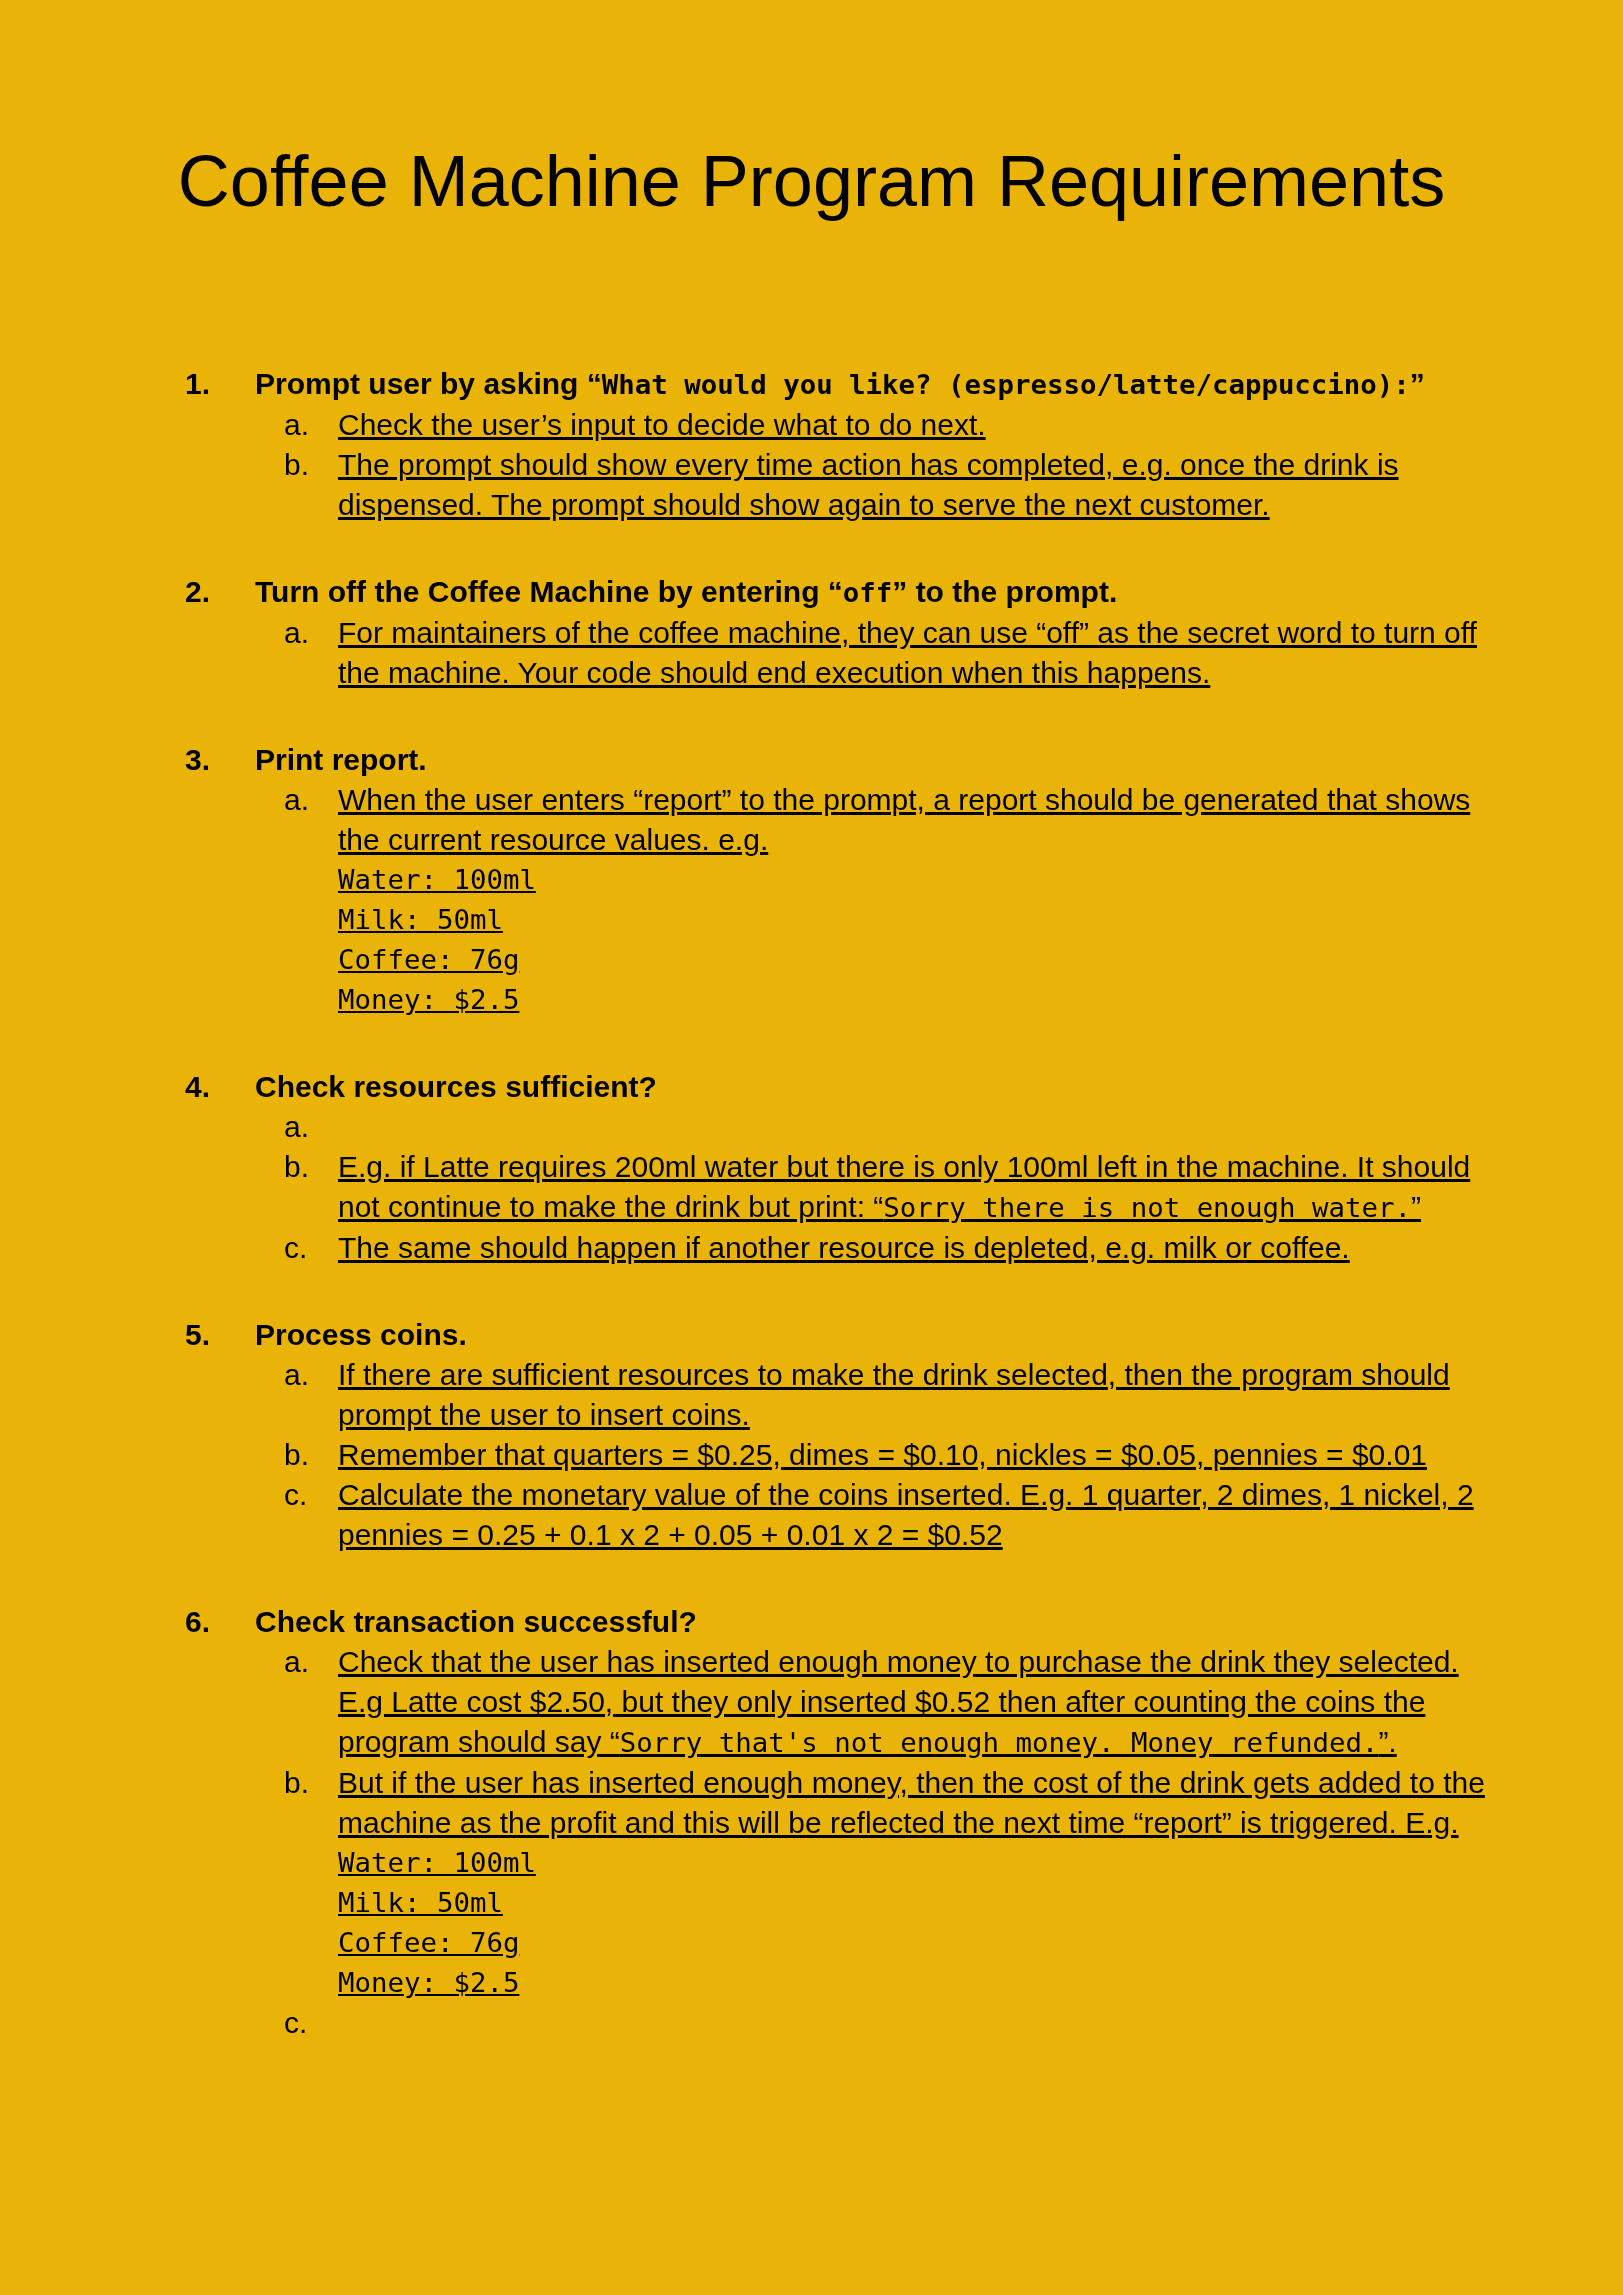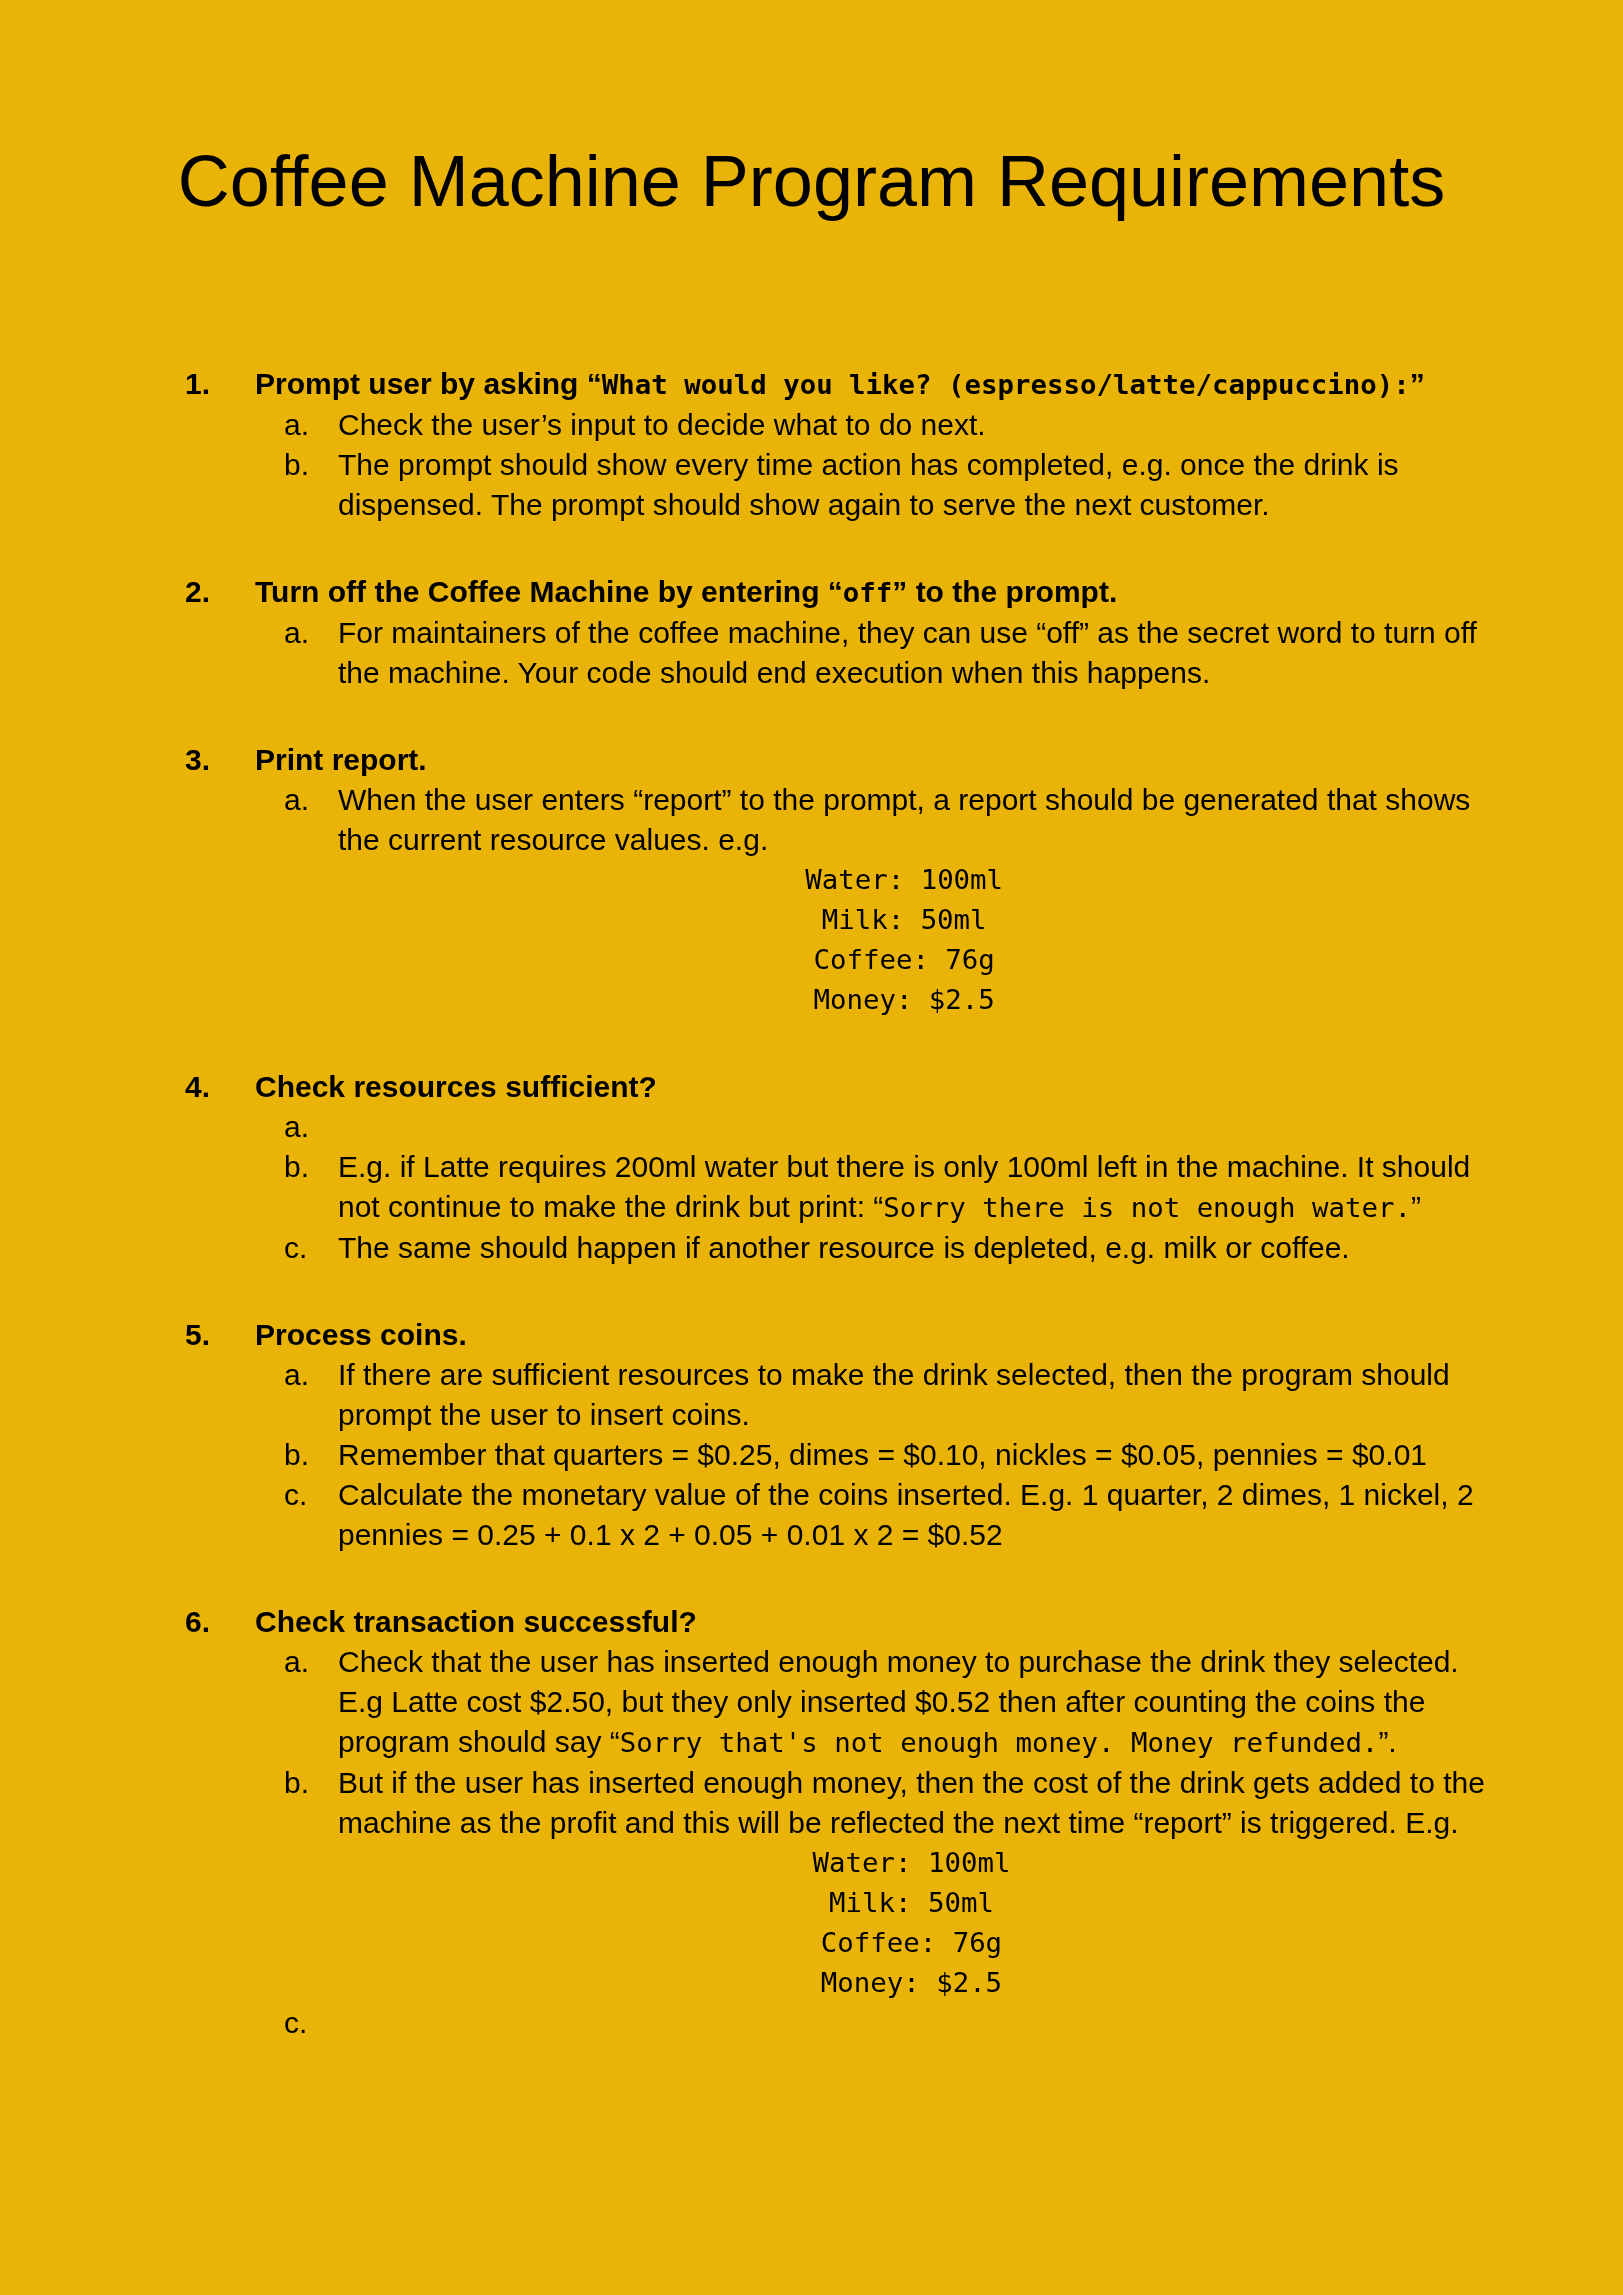--- a/index.html
+++ b/index.html
@@ -49,35 +49,35 @@
   .srow {
     display: flex;
     padding-left: 99px;
   }
   .letter {
     flex: 0 0 54px;
     width: 54px;
   }
   .stext {
     white-space: nowrap;
+    text-decoration: underline;
   }
   .mono {
     font-family: "DejaVu Sans Mono", monospace;
     font-size: 27.4px;
   }
   .hrow .mono {
     font-weight: 700;
   }
   .code {
     font-family: "DejaVu Sans Mono", monospace;
     font-size: 27.4px;
   }
   .codeline {
     line-height: 40px;
-    text-align: center;
   }
 </style>
 </head>
 <body>
 
 <div class="page">
   <div class="doc-title">Coffee Machine Program Requirements</div>
   <div class="sections">
       <div class="section">
         <div class="hrow">

